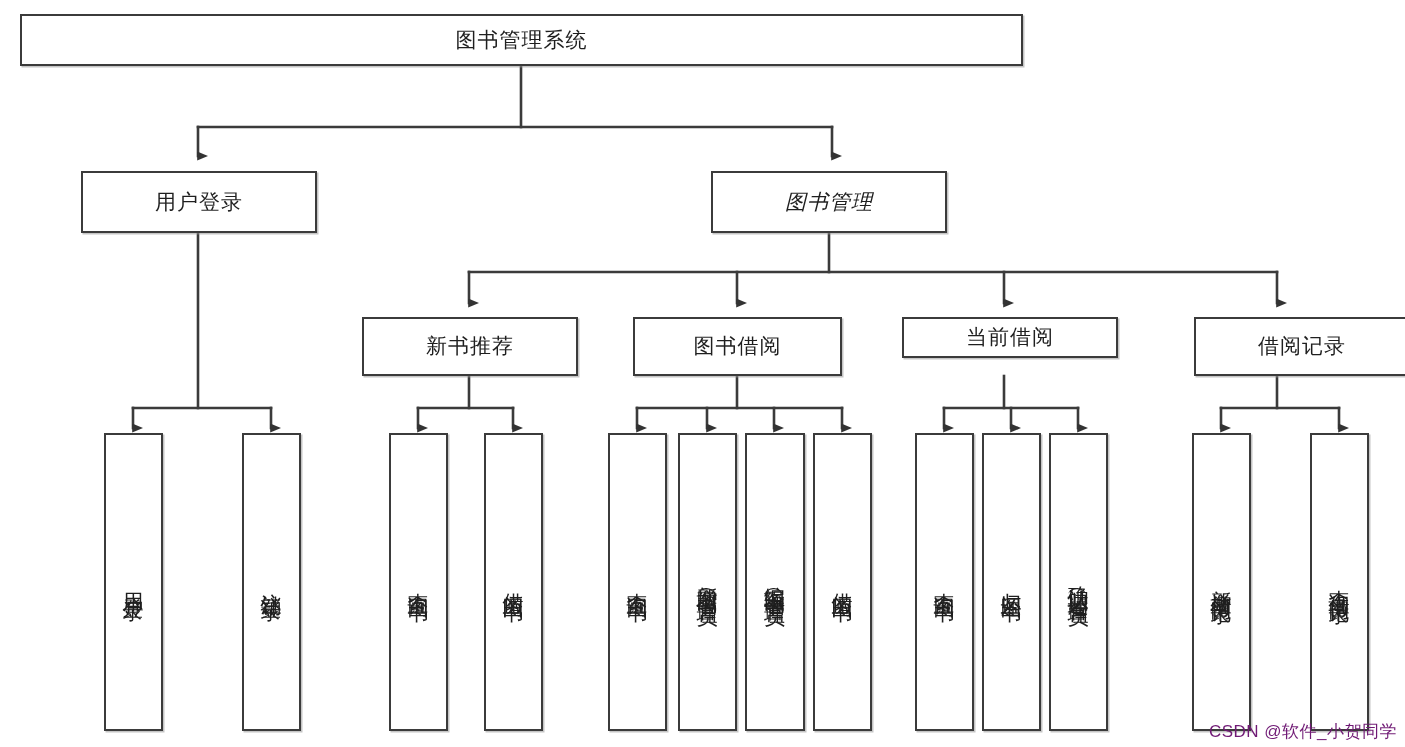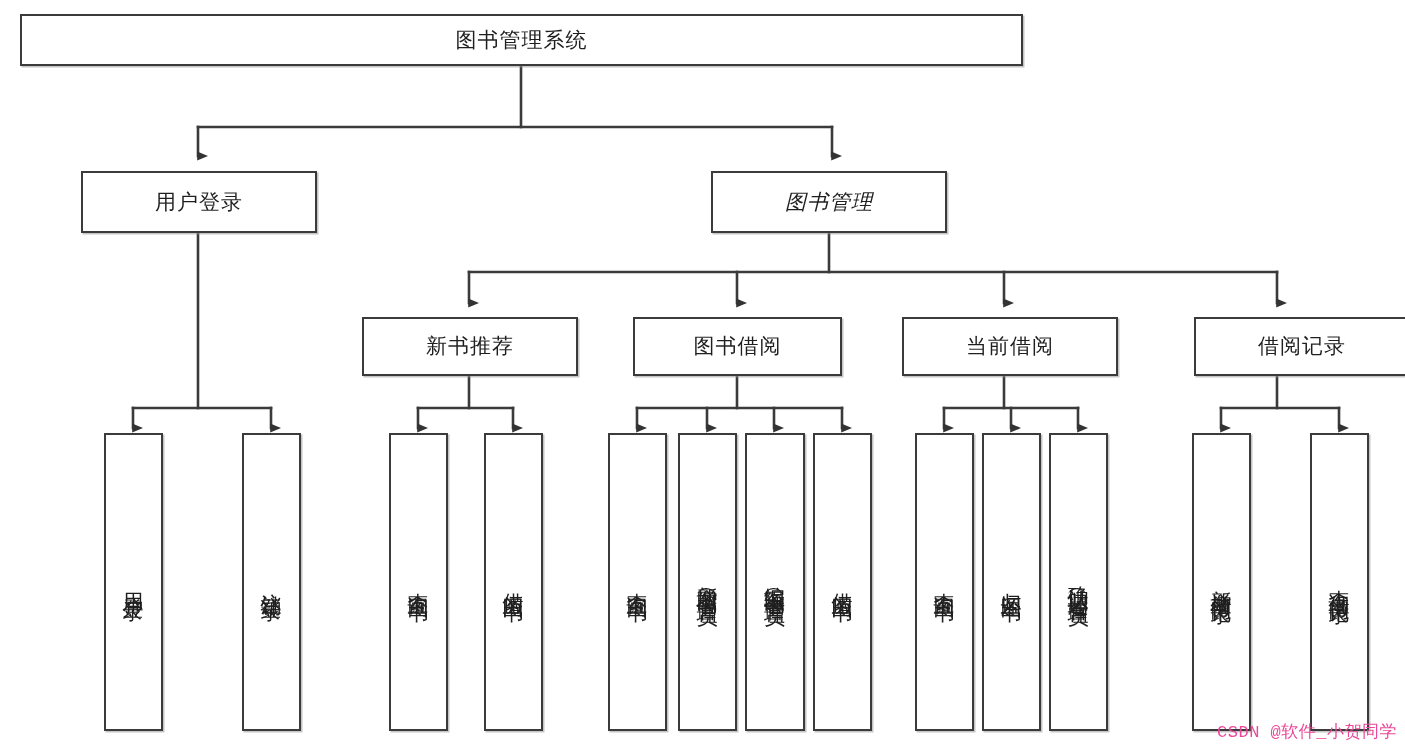--- a/index.html
+++ b/index.html
@@ -56,25 +56,25 @@
     width:1405px;height:747px;
     z-index:1;
     pointer-events:none;
   }
   
   #watermark{
     position:absolute;
     right:8px;
     bottom:4px;
     font-size:17px;
-    color:#ec4899;
+    color:#701a75;
     letter-spacing:.5px;
     z-index:5;
     white-space:nowrap;
-    font-family:Liberation Mono, monospace;
+    font-family:Liberation Sans, sans-serif;
   }
 </style>
 </head>
 <body>
 
 <div id="canvas">
 
   <svg class="edge-layer" viewBox="0 0 1405 747" width="1405" height="747" xmlns="http://www.w3.org/2000/svg">
     <defs>
       <marker id="arrow" markerWidth="9" markerHeight="11" refX="4.5" refY="10.2" orient="auto-start-reverse" markerUnits="userSpaceOnUse">
@@ -140,21 +140,21 @@
   </div>
 
   <div class="node" style="left:633px;top:317px;width:209px;height:59px;">
     <span class="label">图书借阅</span>
   </div>
 
   <div class="node" style="left:362px;top:317px;width:216px;height:59px;">
     <span class="label">新书推荐</span>
   </div>
 
-  <div class="node" style="left:902px;top:317px;width:216px;height:59px;">
+  <div class="node" style="left:902px;top:317px;width:216px;height:41px;">
     <span class="label">当前借阅</span>
   </div>
 
   <div class="node" style="left:1170px;top:317px;width:216px;height:59px;margin-left:24px;">
     <span class="label">借阅记录</span>
   </div>
 
   <div class="node vertical" style="left:104px;top:433px;width:59px;height:298px;">
     <span class="label">用户登录</span>
   </div>

